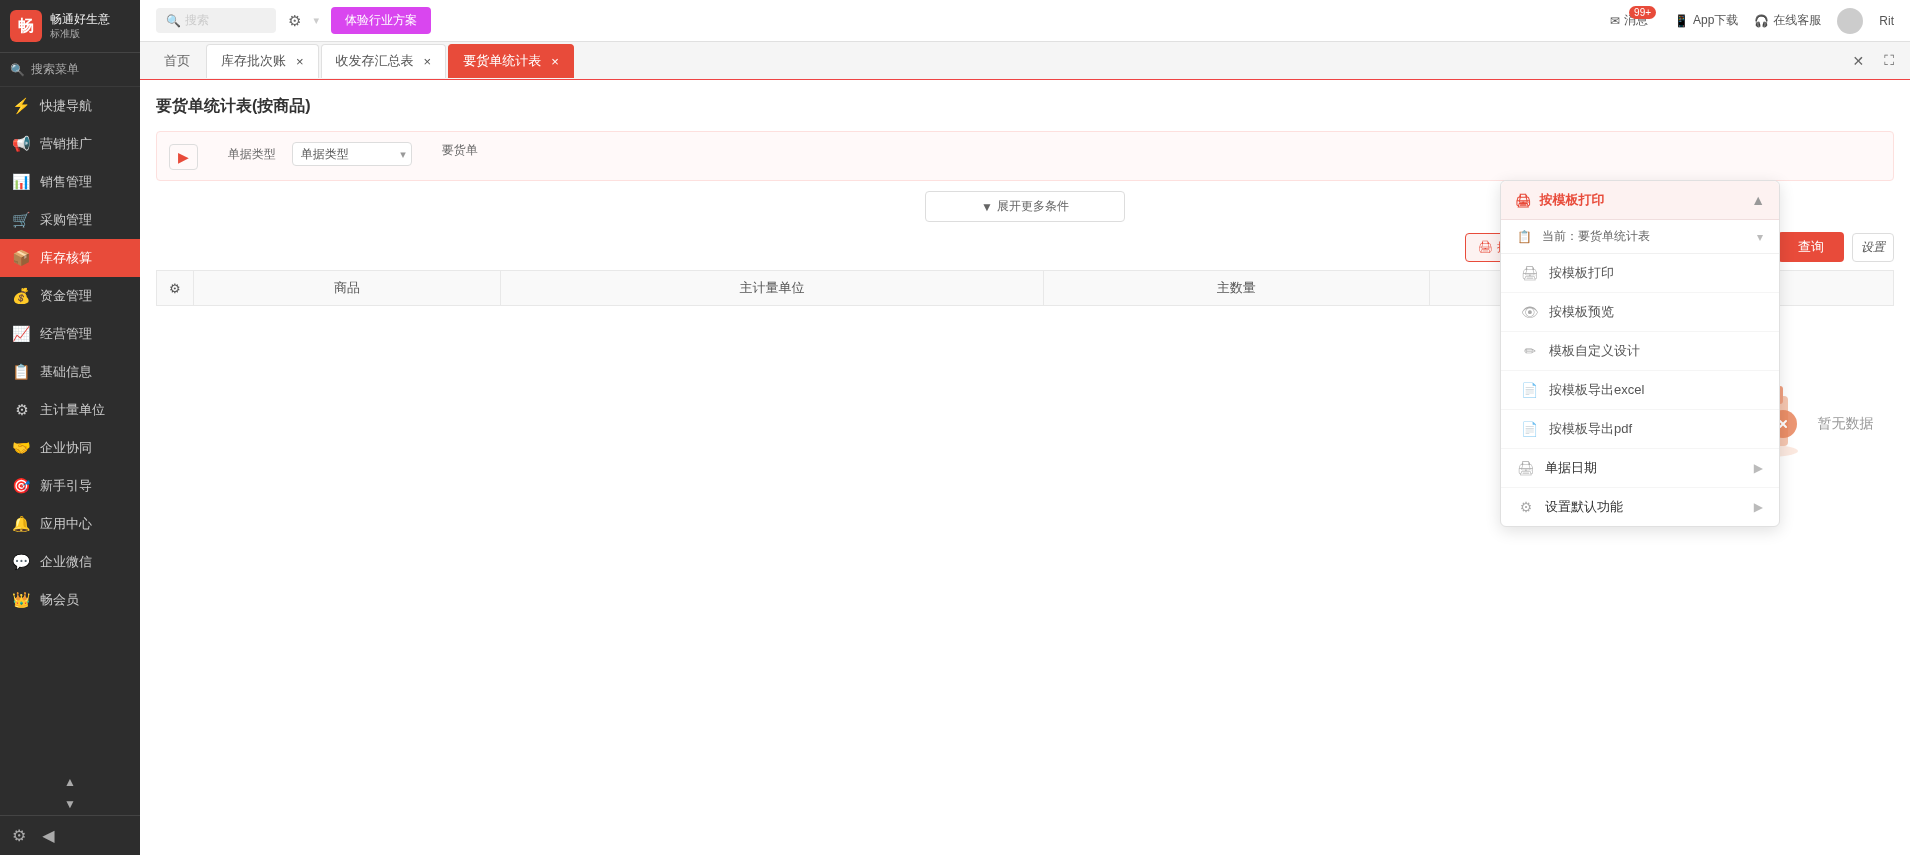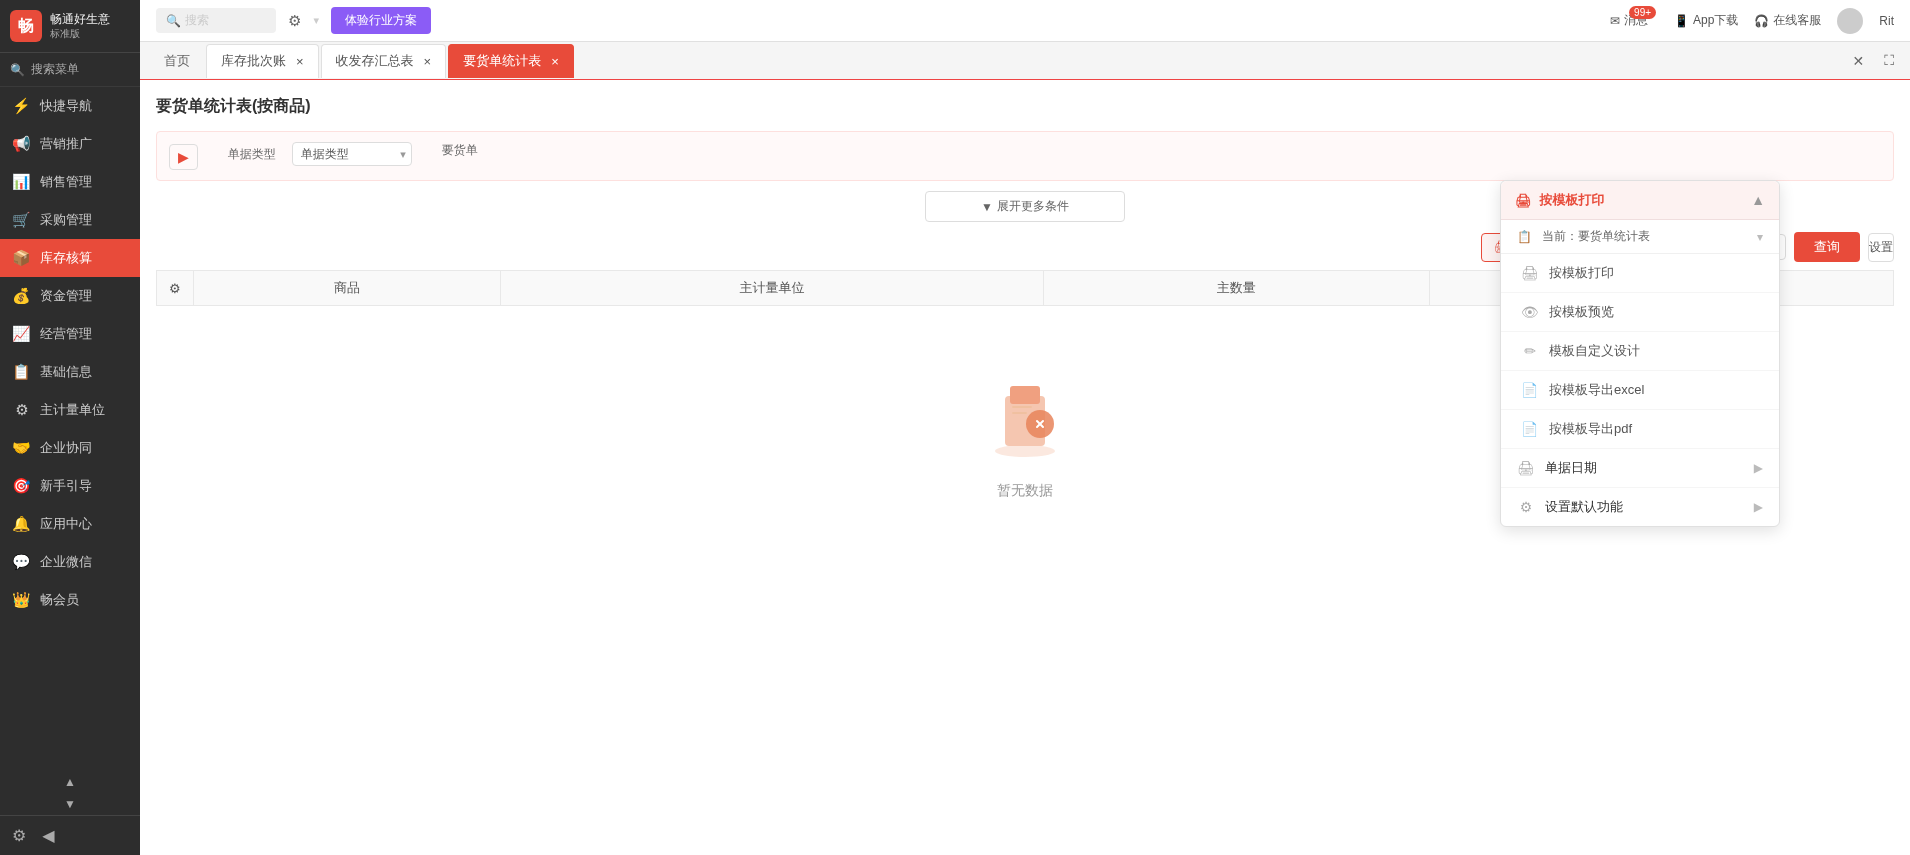--- a/index.html
+++ b/index.html
@@ -109,21 +109,21 @@
       padding: 4px 10px;
       font-size: 12px;
       color: #999;
       width: 120px;
       display: flex;
       align-items: center;
       gap: 4px;
     }
     .topbar-gear { color: #666; cursor: pointer; font-size: 15px; }
     .topbar-btn {
-      background: #8b5cf6;
+      background: #d946ef;
       color: white;
       border: none;
       border-radius: 4px;
       padding: 5px 14px;
       font-size: 12px;
       cursor: pointer;
     }
     .topbar-right {
       margin-left: auto;
       display: flex;
@@ -319,24 +319,25 @@
       border: none;
       border-radius: 4px;
       padding: 6px 20px;
       font-size: 13px;
       cursor: pointer;
     }
     .settings-btn {
       background: none;
       border: 1px solid #ddd;
       border-radius: 4px;
-      padding: 5px 0;
+      padding: 5px 8px;
       font-size: 12px;
       color: #555;
       cursor: pointer;
+      font-style: italic;
     }
 
     
     .data-table {
       width: 100%;
       border-collapse: collapse;
       font-size: 13px;
     }
     .data-table th {
       background: #f9f9f9;
@@ -350,23 +351,23 @@
       border: 1px solid #e8e8e8;
       padding: 8px 12px;
       text-align: center;
       color: #333;
     }
     .data-table th:first-child { width: 36px; }
 
     
     .empty-state {
       display: flex;
-      flex-direction: column;
-      align-items: center;
-      justify-content: flex-start;
+      flex-direction: row;
+      align-items: center;
+      justify-content: flex-end;
       padding: 60px 20px;
     }
     .empty-icon {
       width: 100px;
       height: 100px;
       margin-bottom: 16px;
     }
     .empty-text { color: #999; font-size: 14px; }
 
     

